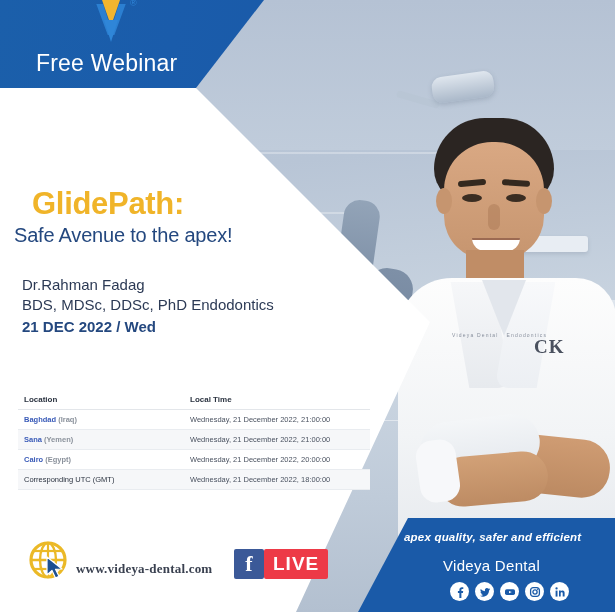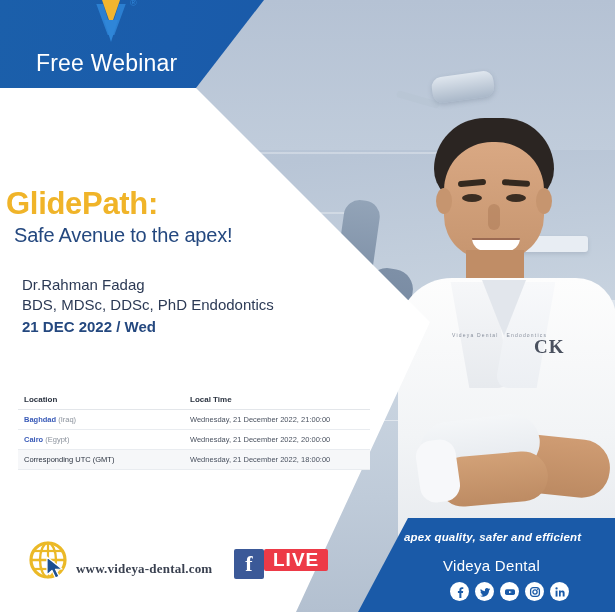--- a/index.html
+++ b/index.html
@@ -210,21 +210,21 @@
     border-top: 22px solid #2f86d8;
   }
   .logo-reg {
     position: absolute; left: 48px; top: 2px;
     color: #2f86d8; font-size: 9px;
   }
 
   
   .headline {
     position: absolute;
-    left: 6px; top: 186px;
+    left: 32px; top: 186px;
     color: #f0b429;
     font-size: 31px;
     font-weight: bold;
     letter-spacing: -0.3px;
   }
   .subheadline {
     position: absolute;
     left: 14px; top: 224px;
     color: #24487f;
     font-size: 20px;
@@ -263,21 +263,21 @@
     background: #ffffff;
   }
   .tz-table td {
     padding: 5px 4px 5px 6px;
     border-bottom: 1px solid #e9ecf0;
     color: #4a5260;
     vertical-align: middle;
   }
   .tz-table tr.alt td { background: #f6f7f9; }
   .tz-city { color: #3a5bb8; font-weight: bold; margin-top: 13px; }
-  .tz-country { color: #8b929c; font-weight: normal; }
+  .tz-country { color: #8b929c; font-weight: bold; }
   .tz-utc-label { color: #2b3340; font-weight: normal; }
   .tz-utc-time { color: #5b74c4; }
   .tz-col-time { width: 176px; margin-top: 9px; }
 
   
   .globe { position: absolute; left: 28px; top: 540px; width: 40px; height: 40px; }
   .globe svg { display:block; }
   .cursor { position: absolute; left: 46px; top: 556px; width: 20px; height: 24px; }
   .web-url {
     position: absolute; left: 76px; top: 561px;
@@ -286,21 +286,21 @@
   }
   .fb-badge { position: absolute; left: 234px; top: 549px; display: flex; height: 30px; }
   .fb-box {
     width: 30px; height: 30px; background: #3b5998;
     color: #ffffff; font-size: 22px; font-weight: bold;
     font-family: "Liberation Serif", serif;
     display: flex; align-items: center; justify-content: center;
     border-radius: 2px;
   }
   .live-box {
-    height: 22px; background: #ed3a47; color: #ffffff;
+    height: 30px; background: #ed3a47; color: #ffffff;
     font-size: 19px; font-weight: bold; letter-spacing: 1px;
     display: flex; align-items: center; justify-content: center;
     padding: 0 9px; border-radius: 2px;
   }
 
   
   .footer-blue {
     position: absolute;
     left: 358px; top: 518px; width: 257px; height: 94px;
     background: #1a5aa8;
@@ -394,20 +394,27 @@
       <tr>
         <th>Location</th>
         <th class="tz-col-time">Local Time</th>
       </tr>
     </thead>
     <tbody>
       <tr>
         <td>
           <span class="tz-city">Baghdad</span>
           <span class="tz-country">(Iraq)</span>
+        </td>
+        <td>Wednesday, 21 December 2022, 21:00:00</td>
+      </tr>
+      <tr class="alt">
+        <td>
+          <span class="tz-city">Sana</span>
+          <span class="tz-country">(Yemen)</span>
         </td>
         <td>Wednesday, 21 December 2022, 21:00:00</td>
       </tr>
       <tr>
         <td>
           <span class="tz-city">Cairo</span>
           <span class="tz-country">(Egypt)</span>
         </td>
         <td>Wednesday, 21 December 2022, 20:00:00</td>
       </tr>

